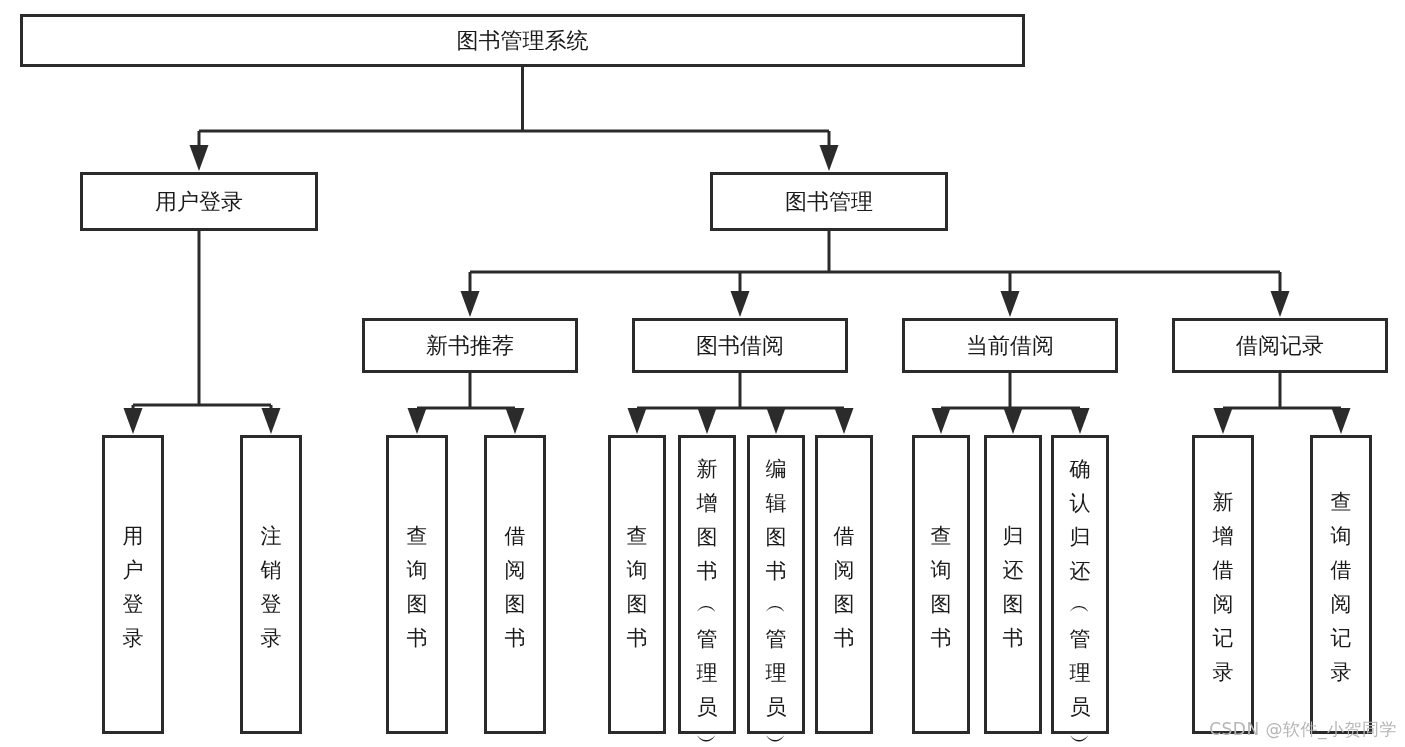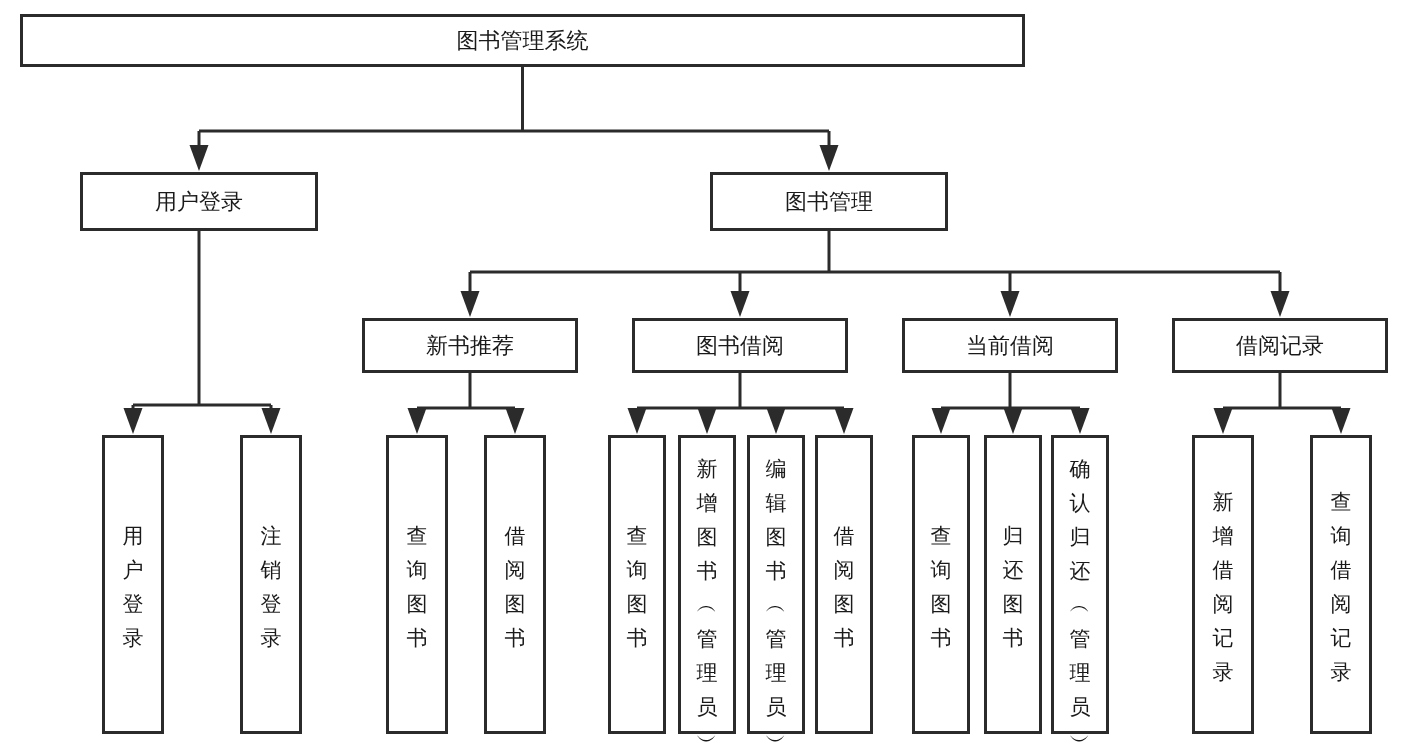--- a/index.html
+++ b/index.html
@@ -216,13 +216,14 @@
         <g>
           <rect class="node-rect" x="1193.5" y="436.5" width="59" height="296"></rect>
           <text class="node-label-v" x="1223" y="509.02"><tspan x="1223" dy="0">新</tspan><tspan x="1223" dy="34">增</tspan><tspan x="1223" dy="34">借</tspan><tspan x="1223" dy="34">阅</tspan><tspan x="1223" dy="34">记</tspan><tspan x="1223" dy="34">录</tspan></text>
         </g>
         <g>
           <rect class="node-rect" x="1311.5" y="436.5" width="59" height="296"></rect>
           <text class="node-label-v" x="1341" y="509.02"><tspan x="1341" dy="0">查</tspan><tspan x="1341" dy="34">询</tspan><tspan x="1341" dy="34">借</tspan><tspan x="1341" dy="34">阅</tspan><tspan x="1341" dy="34">记</tspan><tspan x="1341" dy="34">录</tspan></text>
         </g>
       </g>
   </svg>
+  <div class="watermark">CSDN @软件_小贺同学</div>
 </div>
 
 </body></html>

